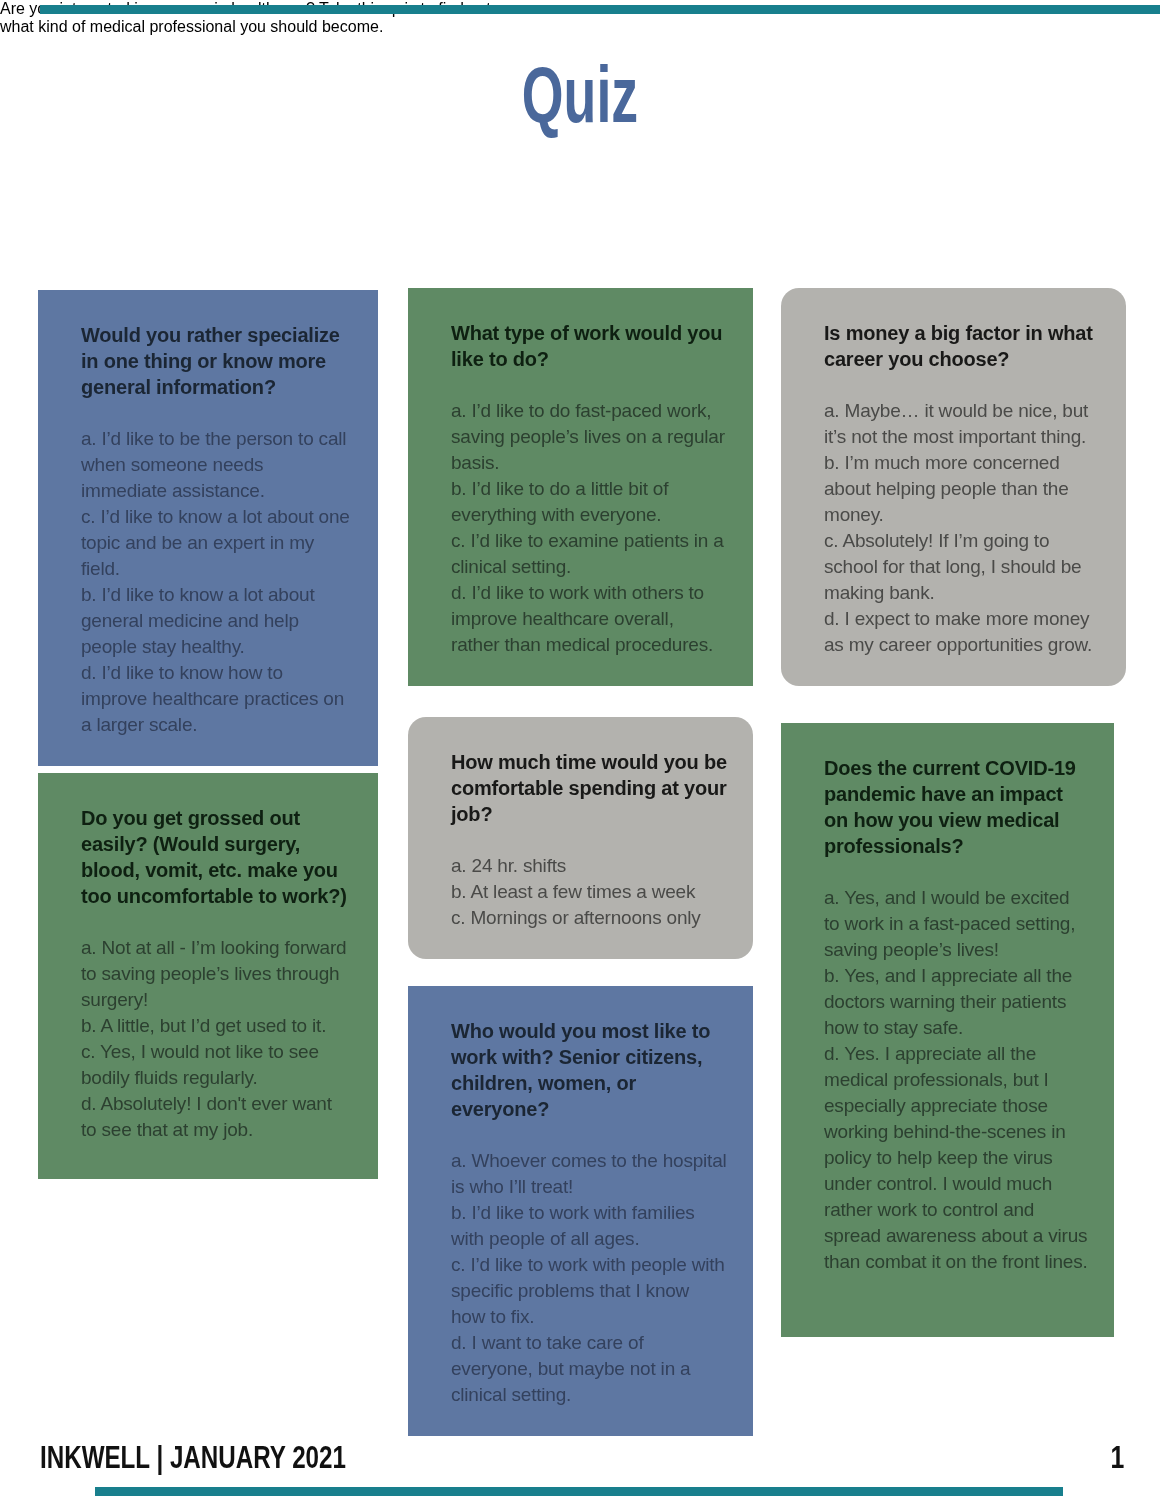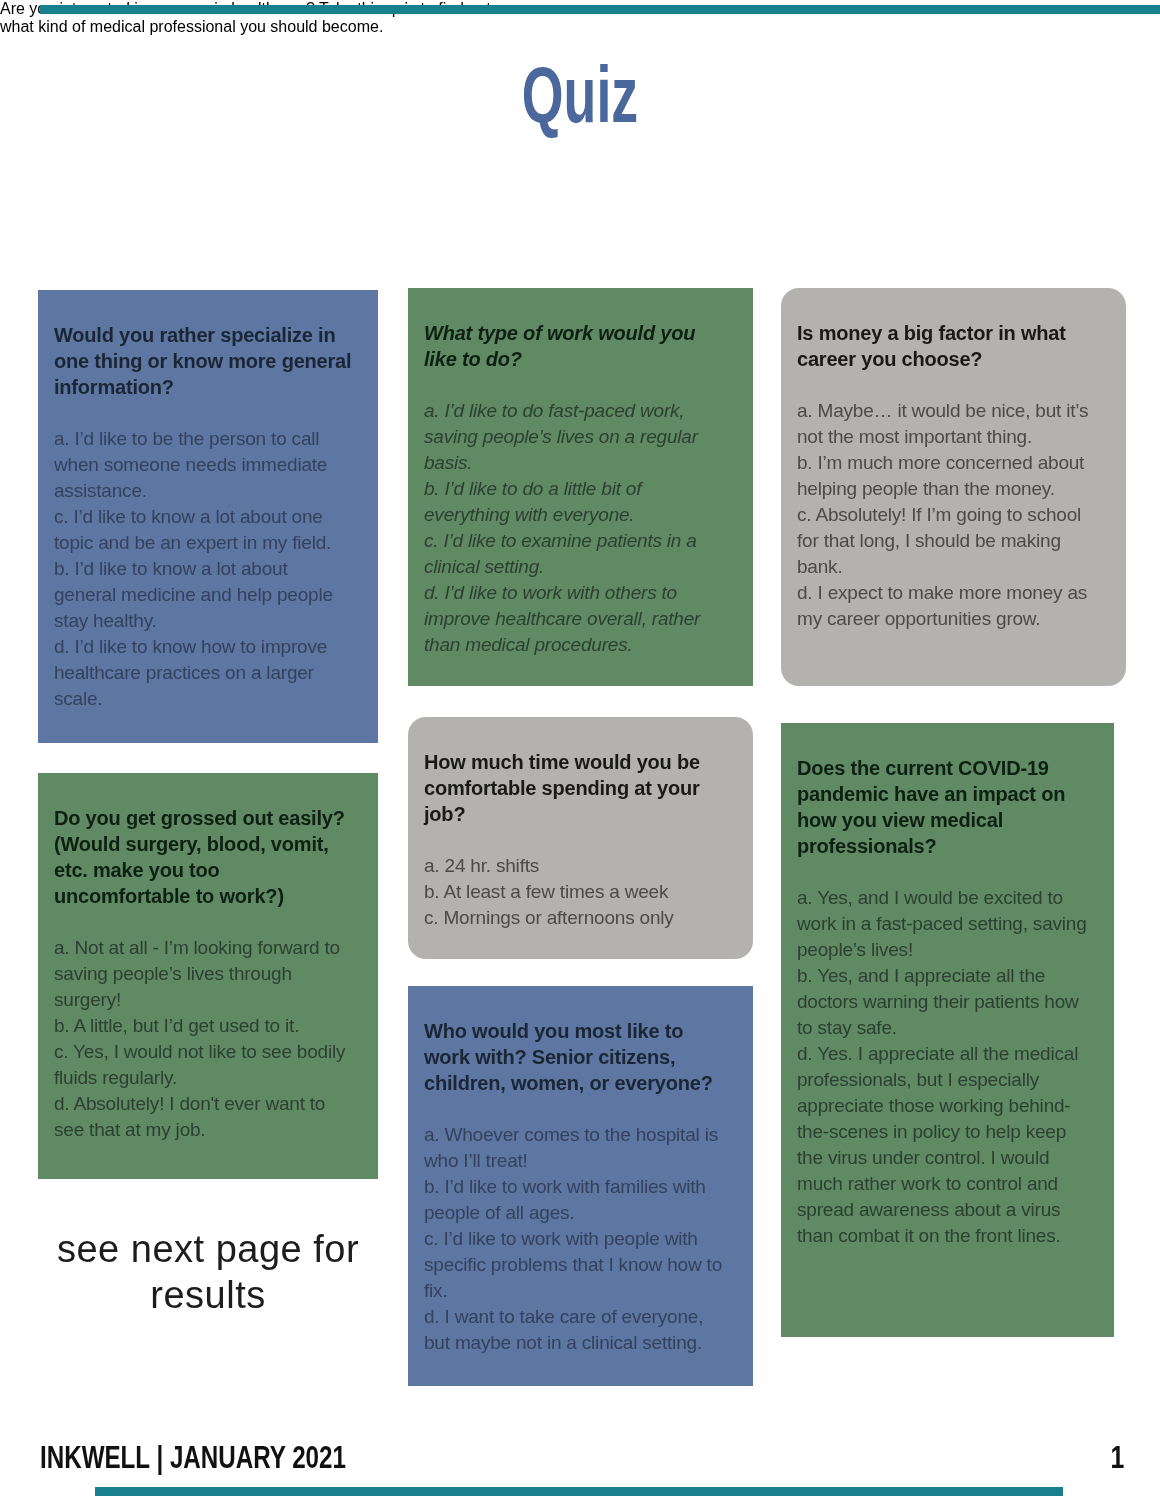--- a/index.html
+++ b/index.html
@@ -18,38 +18,38 @@
   }
   .subtitle{
     position:absolute;top:173px;left:0;width:1160px;margin:0;
     text-align:center;font-family:"Liberation Serif",serif;
     font-size:36px;line-height:46px;letter-spacing:1px;color:#7d9c85;
     transform:scaleX(0.85);transform-origin:50% 0;
   }
 
   .card{
     position:absolute;box-sizing:border-box;
-    padding:32px 26px 28px 16px;
+    padding:32px 26px 28px 43px;
     font-size:19px;line-height:26px;letter-spacing:-0.2px;
   }
   .card h2{
     margin:0 0 26px 0;font-size:20px;line-height:26px;
     font-weight:700;letter-spacing:-0.2px;
   }
   .card .opt{margin:0;}
   .card.blue{background:#5e77a2;color:#33415d;}
   .card.blue h2{color:#1b2634;}
   .card.green{background:#5f8a64;color:#2c4030;}
   .card.green h2{color:#0e2011;}
   .card.gray{background:#b3b2ae;color:#4a4a48;border-radius:18px;}
   .card.gray h2{color:#191918;}
 
   #card-a{left:38px;top:290px;width:340px;min-height:453px;}
   #card-b{left:38px;top:773px;width:340px;min-height:406px;}
-  #card-c{left:408px;top:288px;width:345px;min-height:398px;font-style:italic;}
+  #card-c{left:408px;top:288px;width:345px;min-height:398px;}
   #card-d{left:408px;top:717px;width:345px;min-height:231px;}
   #card-e{left:408px;top:986px;width:345px;min-height:400px;}
   #card-f{left:781px;top:288px;width:345px;min-height:398px;}
   #card-g{left:781px;top:723px;width:333px;min-height:614px;}
 
   .note{
     position:absolute;left:38px;top:1226px;width:340px;
     text-align:center;font-size:38px;line-height:1.22;
     letter-spacing:0.5px;color:#1d1d1d;font-weight:400;
   }
@@ -126,20 +126,19 @@
     <div class="opt">d. I expect to make more money as my career opportunities grow.</div>
   </section>
 
   <section id="card-g" class="card green">
     <h2>Does the current COVID-19 pandemic have an impact on how you view medical professionals?</h2>
     <div class="opt">a. Yes, and I would be excited to work in a fast-paced setting, saving people’s lives!</div>
     <div class="opt">b. Yes, and I appreciate all the doctors warning their patients how to stay safe.</div>
     <div class="opt">d. Yes. I appreciate all the medical professionals, but I especially appreciate those working behind-the-scenes in policy to help keep the virus under control. I would much rather work to control and spread awareness about a virus than combat it on the front lines.</div>
   </section>
 
-  <div class="note">see next page for results</div>
 
   <div class="footer-left">INKWELL | JANUARY 2021</div>
   <div class="footer-page">1</div>
 
   <div class="accent-bar bottom-bar"></div>
 
 </div>
 
 </body></html>

